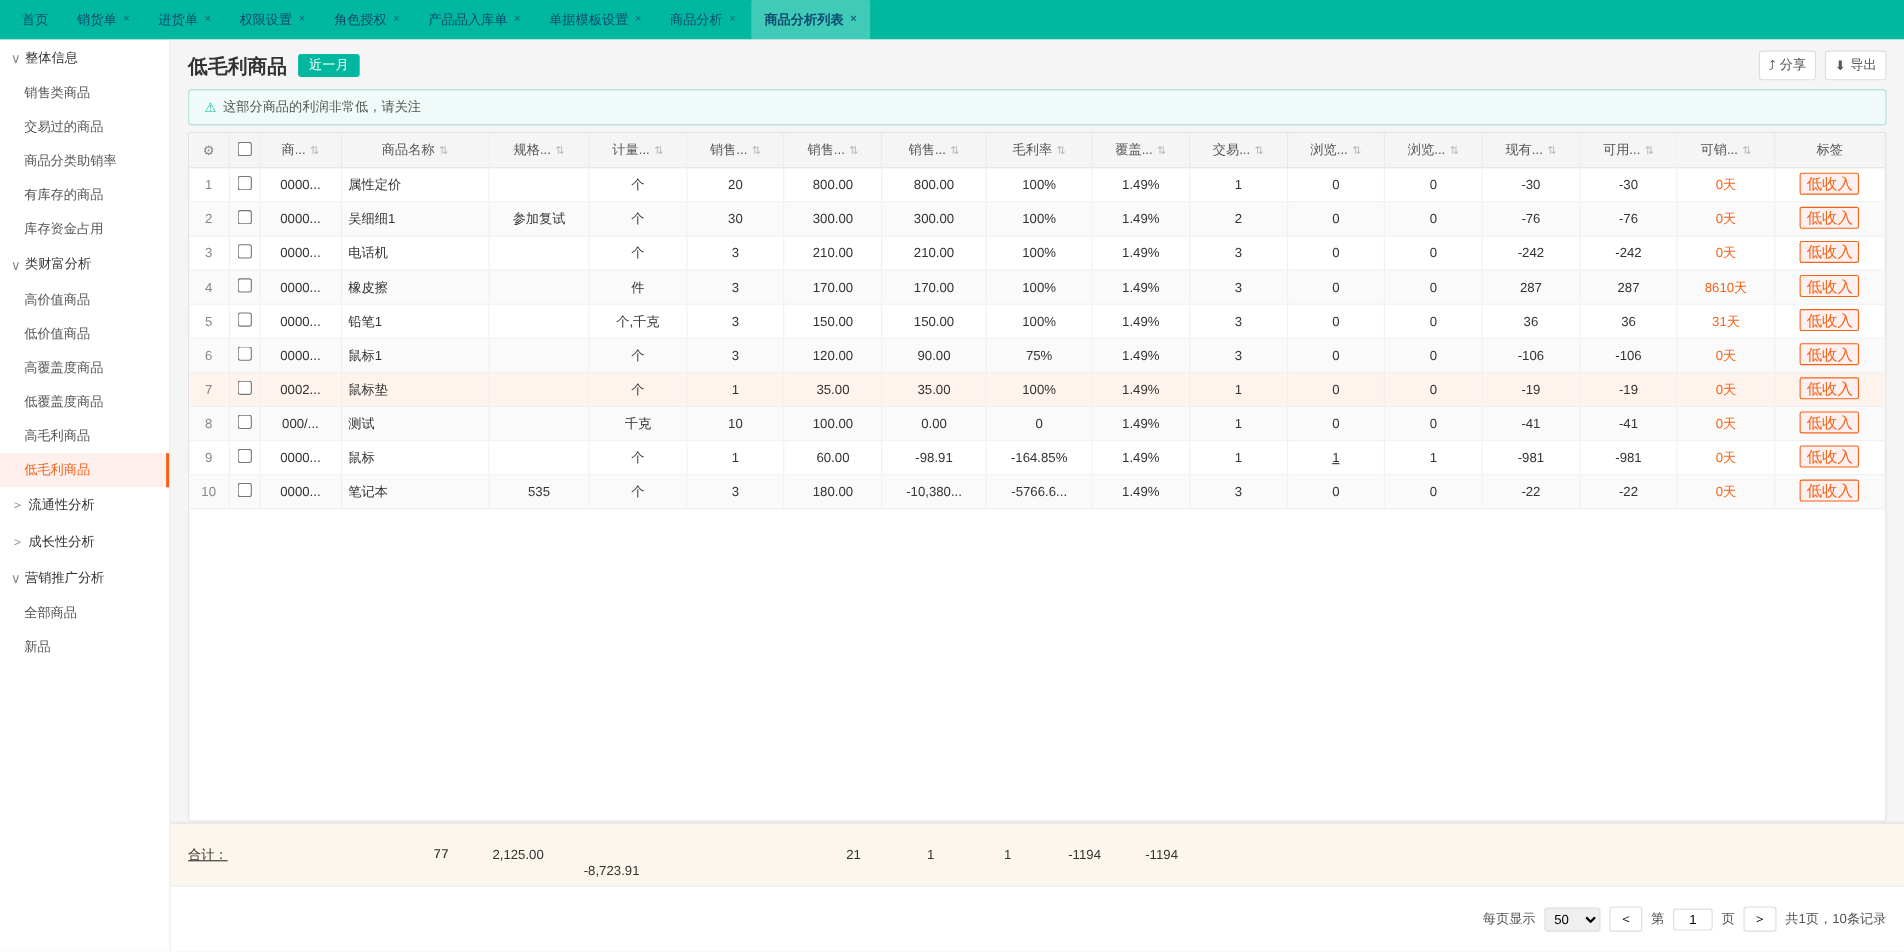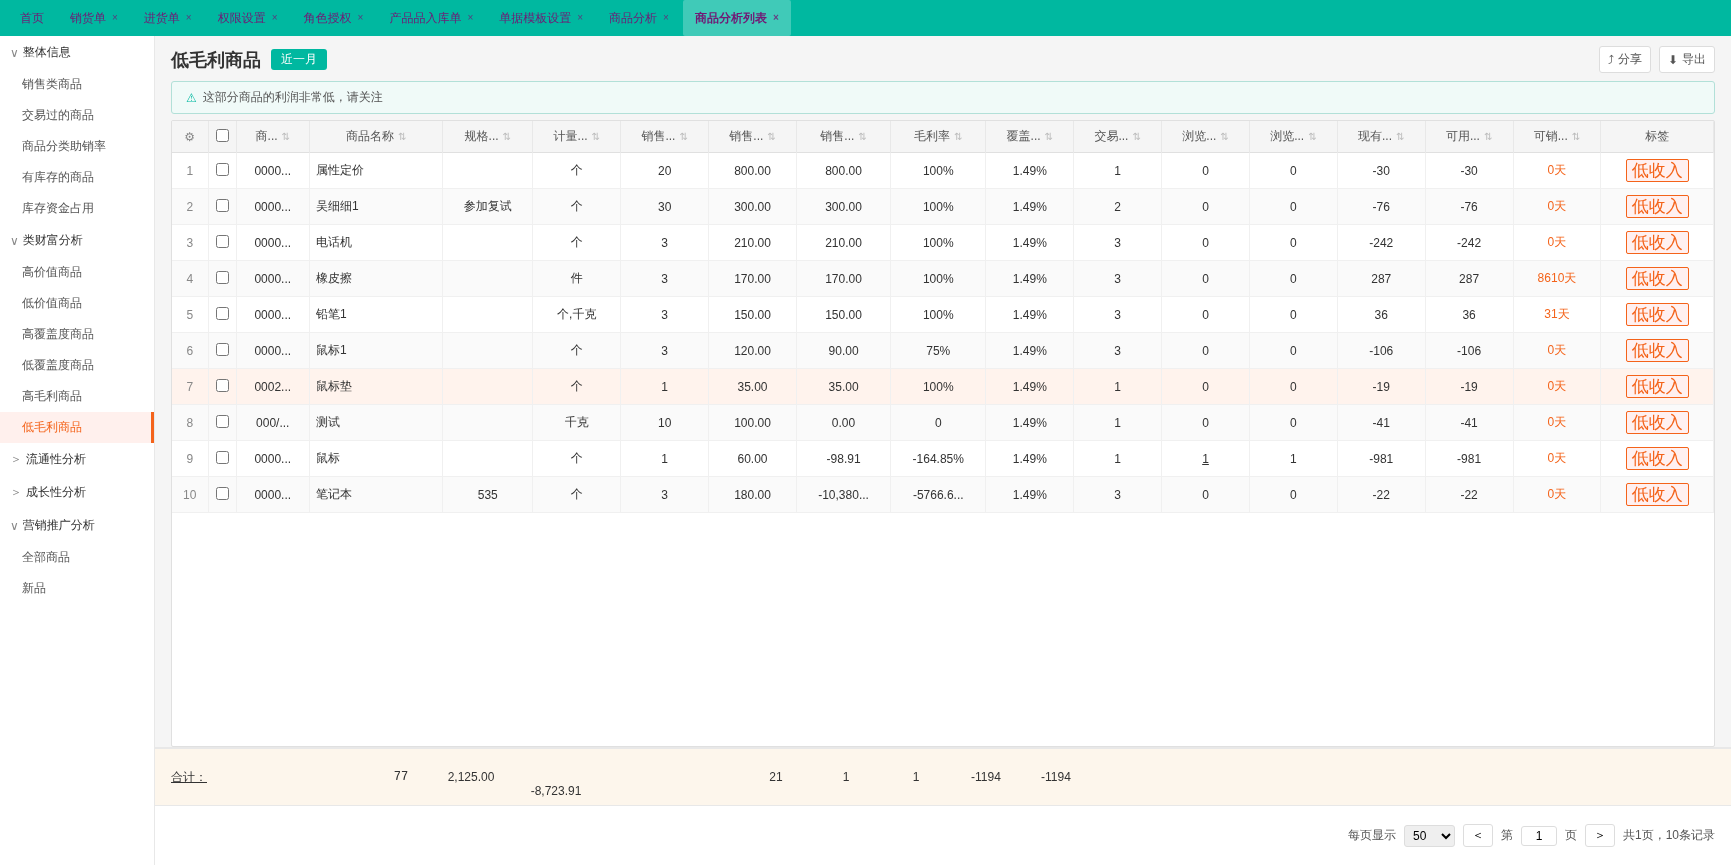--- a/index.html
+++ b/index.html
@@ -8,21 +8,21 @@
     
     .top-nav {
       background: #00b8a0;
       display: flex;
       align-items: center;
       height: 36px;
       padding: 0 8px;
       gap: 2px;
     }
     .nav-item {
-      color: #701a75;
+      color: #0c4a6e;
       padding: 0 12px;
       height: 36px;
       line-height: 36px;
       cursor: pointer;
       white-space: nowrap;
       display: flex;
       align-items: center;
       gap: 4px;
       border-radius: 2px;
     }
@@ -181,21 +181,21 @@
       border-right: 1px solid #f0f0f0;
       white-space: nowrap;
     }
     tbody td.name-cell { text-align: left; }
     .tag-badge {
       background: #fff0f0;
       color: #f4631a;
       border: 1px solid #f4631a;
       border-radius: 2px;
       padding: 1px 5px;
-      font-size: 17px;
+      font-size: 14px;
     }
 
     
     .footer-total {
       background: #fdf6ec;
       border-top: 2px solid #e8e8e8;
       display: flex;
       align-items: center;
       padding: 7px 16px;
       font-size: 12px;

